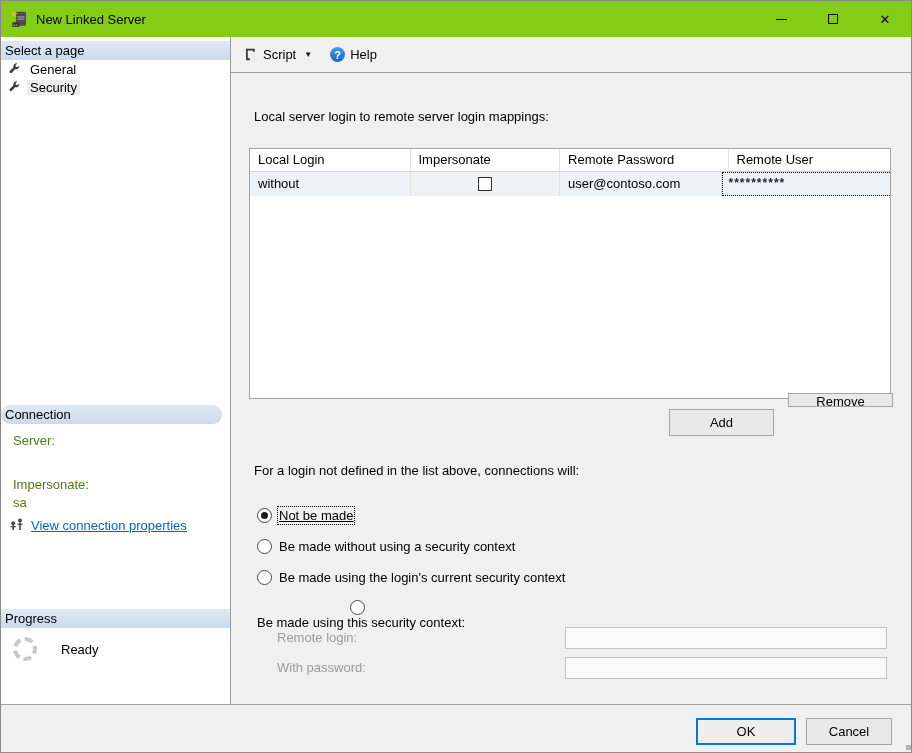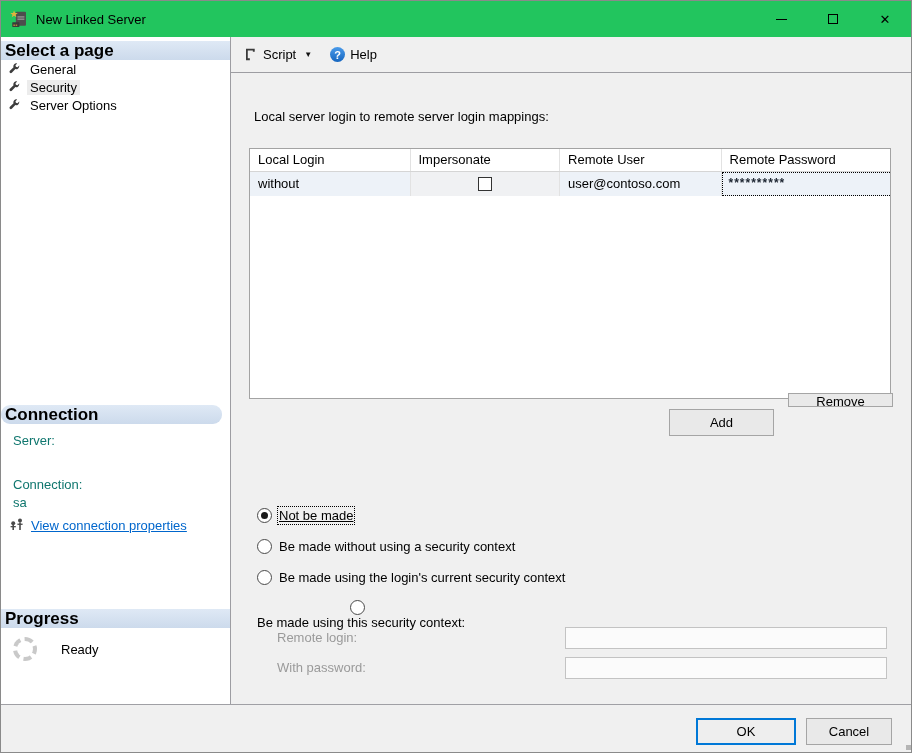--- a/index.html
+++ b/index.html
@@ -2,42 +2,42 @@
 <html><head>
 <meta charset="utf-8">
 <style>
   * { margin:0; padding:0; box-sizing:border-box; }
   html,body { width:912px; height:753px; }
   body { font-family:"Liberation Sans", sans-serif; font-size:13px; color:#000; background:#fff; }
 
   .window { width:912px; height:753px; position:relative; background:#fff; overflow:hidden; border:1px solid #8a8a8a; }
 
   
-  .titlebar { height:36px; display:flex; align-items:center; background:#22c55e; position:relative; }
+  .titlebar { height:36px; display:flex; align-items:center; background:#84cc16; position:relative; }
   .app-icon { width:18px; height:18px; margin-left:9px; margin-right:8px; flex:0 0 auto; }
   .title-text { font-size:13px; color:#000; }
   .win-controls { position:absolute; right:0; top:0; height:36px; display:flex; }
   .win-btn { width:52px; height:36px; display:flex; align-items:center; justify-content:center; cursor:default; }
   .glyph-min { width:11px; height:1px; background:#000; display:block; }
   .glyph-max { width:10px; height:10px; border:1px solid #000; display:block; }
   .glyph-close { font-size:13px; line-height:1; color:#000; }
 
   
   .dlg-body { display:flex; height:669px; }
   .sidebar { width:230px; background:#fff; border-right:1px solid #9d9da2; position:relative; flex:0 0 auto; }
-  .panel-header { background:linear-gradient(180deg,#dfe9f5 0%,#ccdaec 100%); font-weight:bold; font-size:17px; padding:2px 0 2px 4px; height:19px; line-height:15px; }
+  .panel-header { background:linear-gradient(180deg,#dfe9f5 0%,#ccdaec 100%); font-weight:normal; font-size:13px; padding:2px 0 2px 4px; height:19px; line-height:15px; }
   .sp-header { position:absolute; top:4px; left:0; right:0; }
   .sp-items { position:absolute; top:23px; left:0; right:0; }
   .sp-item { height:18px; display:flex; align-items:center; padding-left:7px; cursor:pointer; }
   .sp-item .wrench { width:13px; height:13px; margin-right:6px; flex:0 0 auto; }
   .sp-item-label { padding:0 3px; }
   .sp-item.selected .sp-item-label { background:#ececec; }
 
   .conn-header { position:absolute; top:368px; left:0; right:8px;border-radius:9px; }
-  .conn-label  { position:absolute; left:12px; color:#0f766e; }
+  .conn-label  { position:absolute; left:12px; color:#4d7c0f; }
   .conn-server-label { top:396px; }
   .conn-conn-label { top:440px; }
   .conn-conn-value { top:458px; }
   .conn-link-row { position:absolute; top:480px; left:8px; display:flex; align-items:center; gap:6px; }
   .conn-link { color:#0066cc; text-decoration:underline; cursor:pointer; }
 
   .prog-header { position:absolute; top:572px; left:0; right:0; }
   .prog-row { position:absolute; top:600px; left:12px; display:flex; align-items:center; }
   .spinner { width:24px; height:24px; border:4px dashed #c9c9c9; border-radius:50%; }
   .prog-status { margin-left:24px; }
@@ -129,31 +129,25 @@
               <path d="M13.8 4.1a3.6 3.6 0 0 1-4.7 3.4L4.7 11.9a1.6 1.6 0 1 1-2.3-2.3L6.8 5.2a3.6 3.6 0 0 1 4.5-4.6L9.2 2.7l.5 2 2 .5 2.1-2.1c.1.33.1.66.1 1z" fill="#3d3d3d"></path>
             </svg>
           <span class="sp-item-label">General</span>
         </div>
         <div class="sp-item selected">
           <svg class="wrench" viewBox="0 0 16 16">
               <path d="M13.8 4.1a3.6 3.6 0 0 1-4.7 3.4L4.7 11.9a1.6 1.6 0 1 1-2.3-2.3L6.8 5.2a3.6 3.6 0 0 1 4.5-4.6L9.2 2.7l.5 2 2 .5 2.1-2.1c.1.33.1.66.1 1z" fill="#3d3d3d"></path>
             </svg>
           <span class="sp-item-label">Security</span>
         </div>
-        <div class="sp-item">
-          <svg class="wrench" viewBox="0 0 16 16">
-              <path d="M13.8 4.1a3.6 3.6 0 0 1-4.7 3.4L4.7 11.9a1.6 1.6 0 1 1-2.3-2.3L6.8 5.2a3.6 3.6 0 0 1 4.5-4.6L9.2 2.7l.5 2 2 .5 2.1-2.1c.1.33.1.66.1 1z" fill="#3d3d3d"></path>
-            </svg>
-          <span class="sp-item-label">Server Options</span>
-        </div>
       </div>
 
       <div class="panel-header conn-header">Connection</div>
       <div class="conn-label conn-server-label">Server:</div>
-      <div class="conn-label conn-conn-label">Connection:</div>
+      <div class="conn-label conn-conn-label">Impersonate:</div>
       <div class="conn-label conn-conn-value">sa</div>
       <div class="conn-link-row">
         <svg width="16" height="16" viewBox="0 0 16 16">
           <circle cx="4.2" cy="6.2" r="2" fill="#4a4a4a"></circle>
           <rect x="3.4" y="8" width="1.6" height="5" fill="#4a4a4a"></rect>
           <rect x="1.6" y="9" width="5.2" height="1.3" fill="#4a4a4a"></rect>
           <circle cx="11" cy="3.6" r="2" fill="#4a4a4a"></circle>
           <rect x="10.2" y="5.4" width="1.6" height="7.6" fill="#4a4a4a"></rect>
           <rect x="8.4" y="6.6" width="5.2" height="1.3" fill="#4a4a4a"></rect>
         </svg>
@@ -182,36 +176,37 @@
         </div>
       </div>
 
       <div class="content">
         <div class="mappings-label">Local server login to remote server login mappings:</div>
 
         <div class="grid">
           <div class="grid-header">
             <div class="gh-cell c0">Local Login</div>
             <div class="gh-cell c1">Impersonate</div>
+            <div class="gh-cell c3">Remote Password</div>
             <div class="gh-cell c2">Remote User</div>
-            <div class="gh-cell c3">Remote Password</div>
           </div>
           <div class="grid-row">
             <div class="gr-cell c0">without</div>
             <div class="gr-cell c1 cell-impersonate">
               <span class="checkbox"></span>
             </div>
             <div class="gr-cell c2">user@contoso.com</div>
             <div class="gr-cell c3 cell-password">**********</div>
           </div>
         </div>
 
         <button class="btn btn-add">Add</button>
         <button class="btn btn-remove">Remove</button>
 
+        <div class="fallback-label">For a login not defined in the list above, connections will:</div>
 
         <div class="option-row opt-0 selected">
           <span class="radio"></span>
           <span class="option-label">Not be made</span>
         </div>
         <div class="option-row opt-1">
           <span class="radio"></span>
           <span class="option-label">Be made without using a security context</span>
         </div>
         <div class="option-row opt-2">

